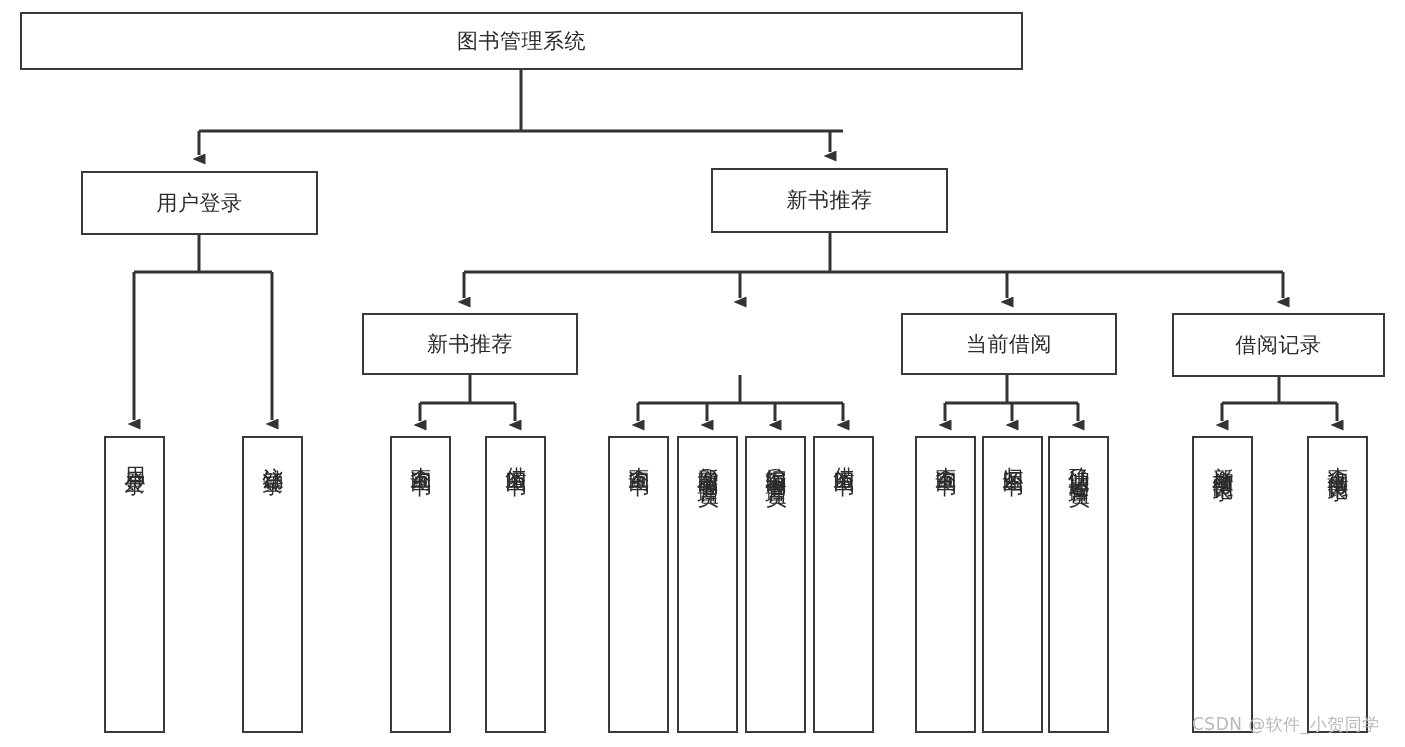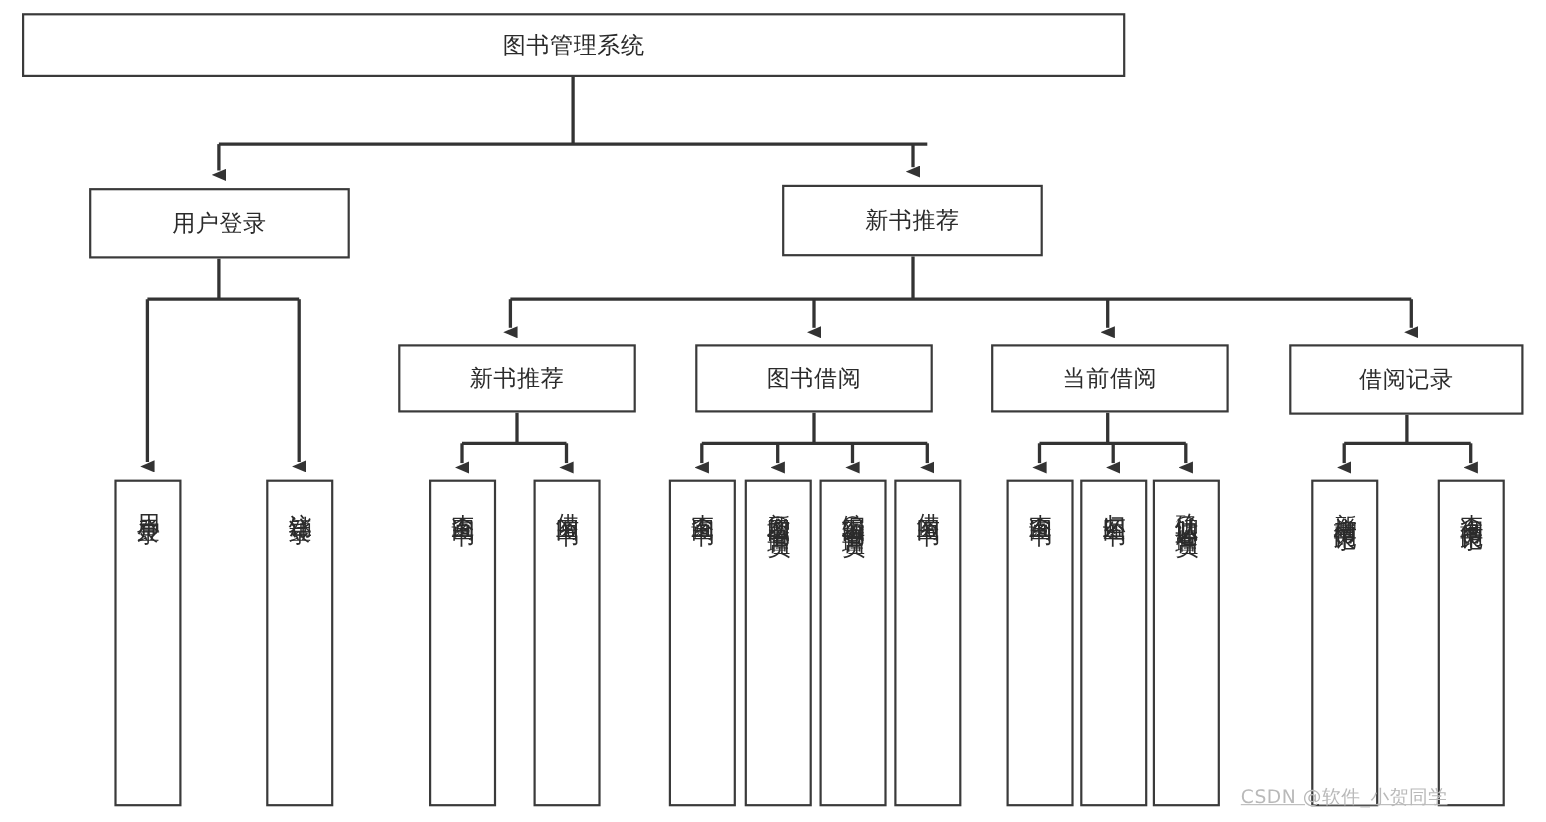--- a/index.html
+++ b/index.html
@@ -135,23 +135,20 @@
   <div class="node horiz" style="left:81px; top:171px; width:237px; height:64px;">
     <span class="node-label">用户登录</span>
   </div>
   <div class="node horiz" style="left:711px; top:168px; width:237px; height:65px;">
     <span class="node-label">新书推荐</span>
   </div>
 
   <div class="node horiz" style="left:362px; top:313px; width:216px; height:62px;">
     <span class="node-label">新书推荐</span>
   </div>
-  <div class="node horiz" style="left:632px; top:313px; width:216px; height:62px;">
-    <span class="node-label">图书借阅</span>
-  </div>
   <div class="node horiz" style="left:901px; top:313px; width:216px; height:62px;">
     <span class="node-label">当前借阅</span>
   </div>
   <div class="node horiz" style="left:1172px; top:313px; width:213px; height:64px;justify-content:center;">
     <span class="node-label">借阅记录</span>
   </div>
 
   <div class="node vert" style="left:104px; top:436px; width:61px; height:297px;">
     <span class="node-label">用户登录</span>
   </div>
@@ -189,15 +186,15 @@
     <span class="node-label">确认归还（管理员）</span>
   </div>
 
   <div class="node vert" style="left:1192px; top:436px; width:61px; height:297px;">
     <span class="node-label">新增借阅记录</span>
   </div>
   <div class="node vert" style="left:1307px; top:436px; width:61px; height:297px;">
     <span class="node-label">查询借阅记录</span>
   </div>
 
-  <div class="watermark" style="left:1128px; top:713px;text-decoration:underline;">CSDN @软件_小贺同学</div>
+  <div class="watermark" style="left:1192px; top:713px;">CSDN @软件_小贺同学</div>
 
 </div>
 
 </body></html>

